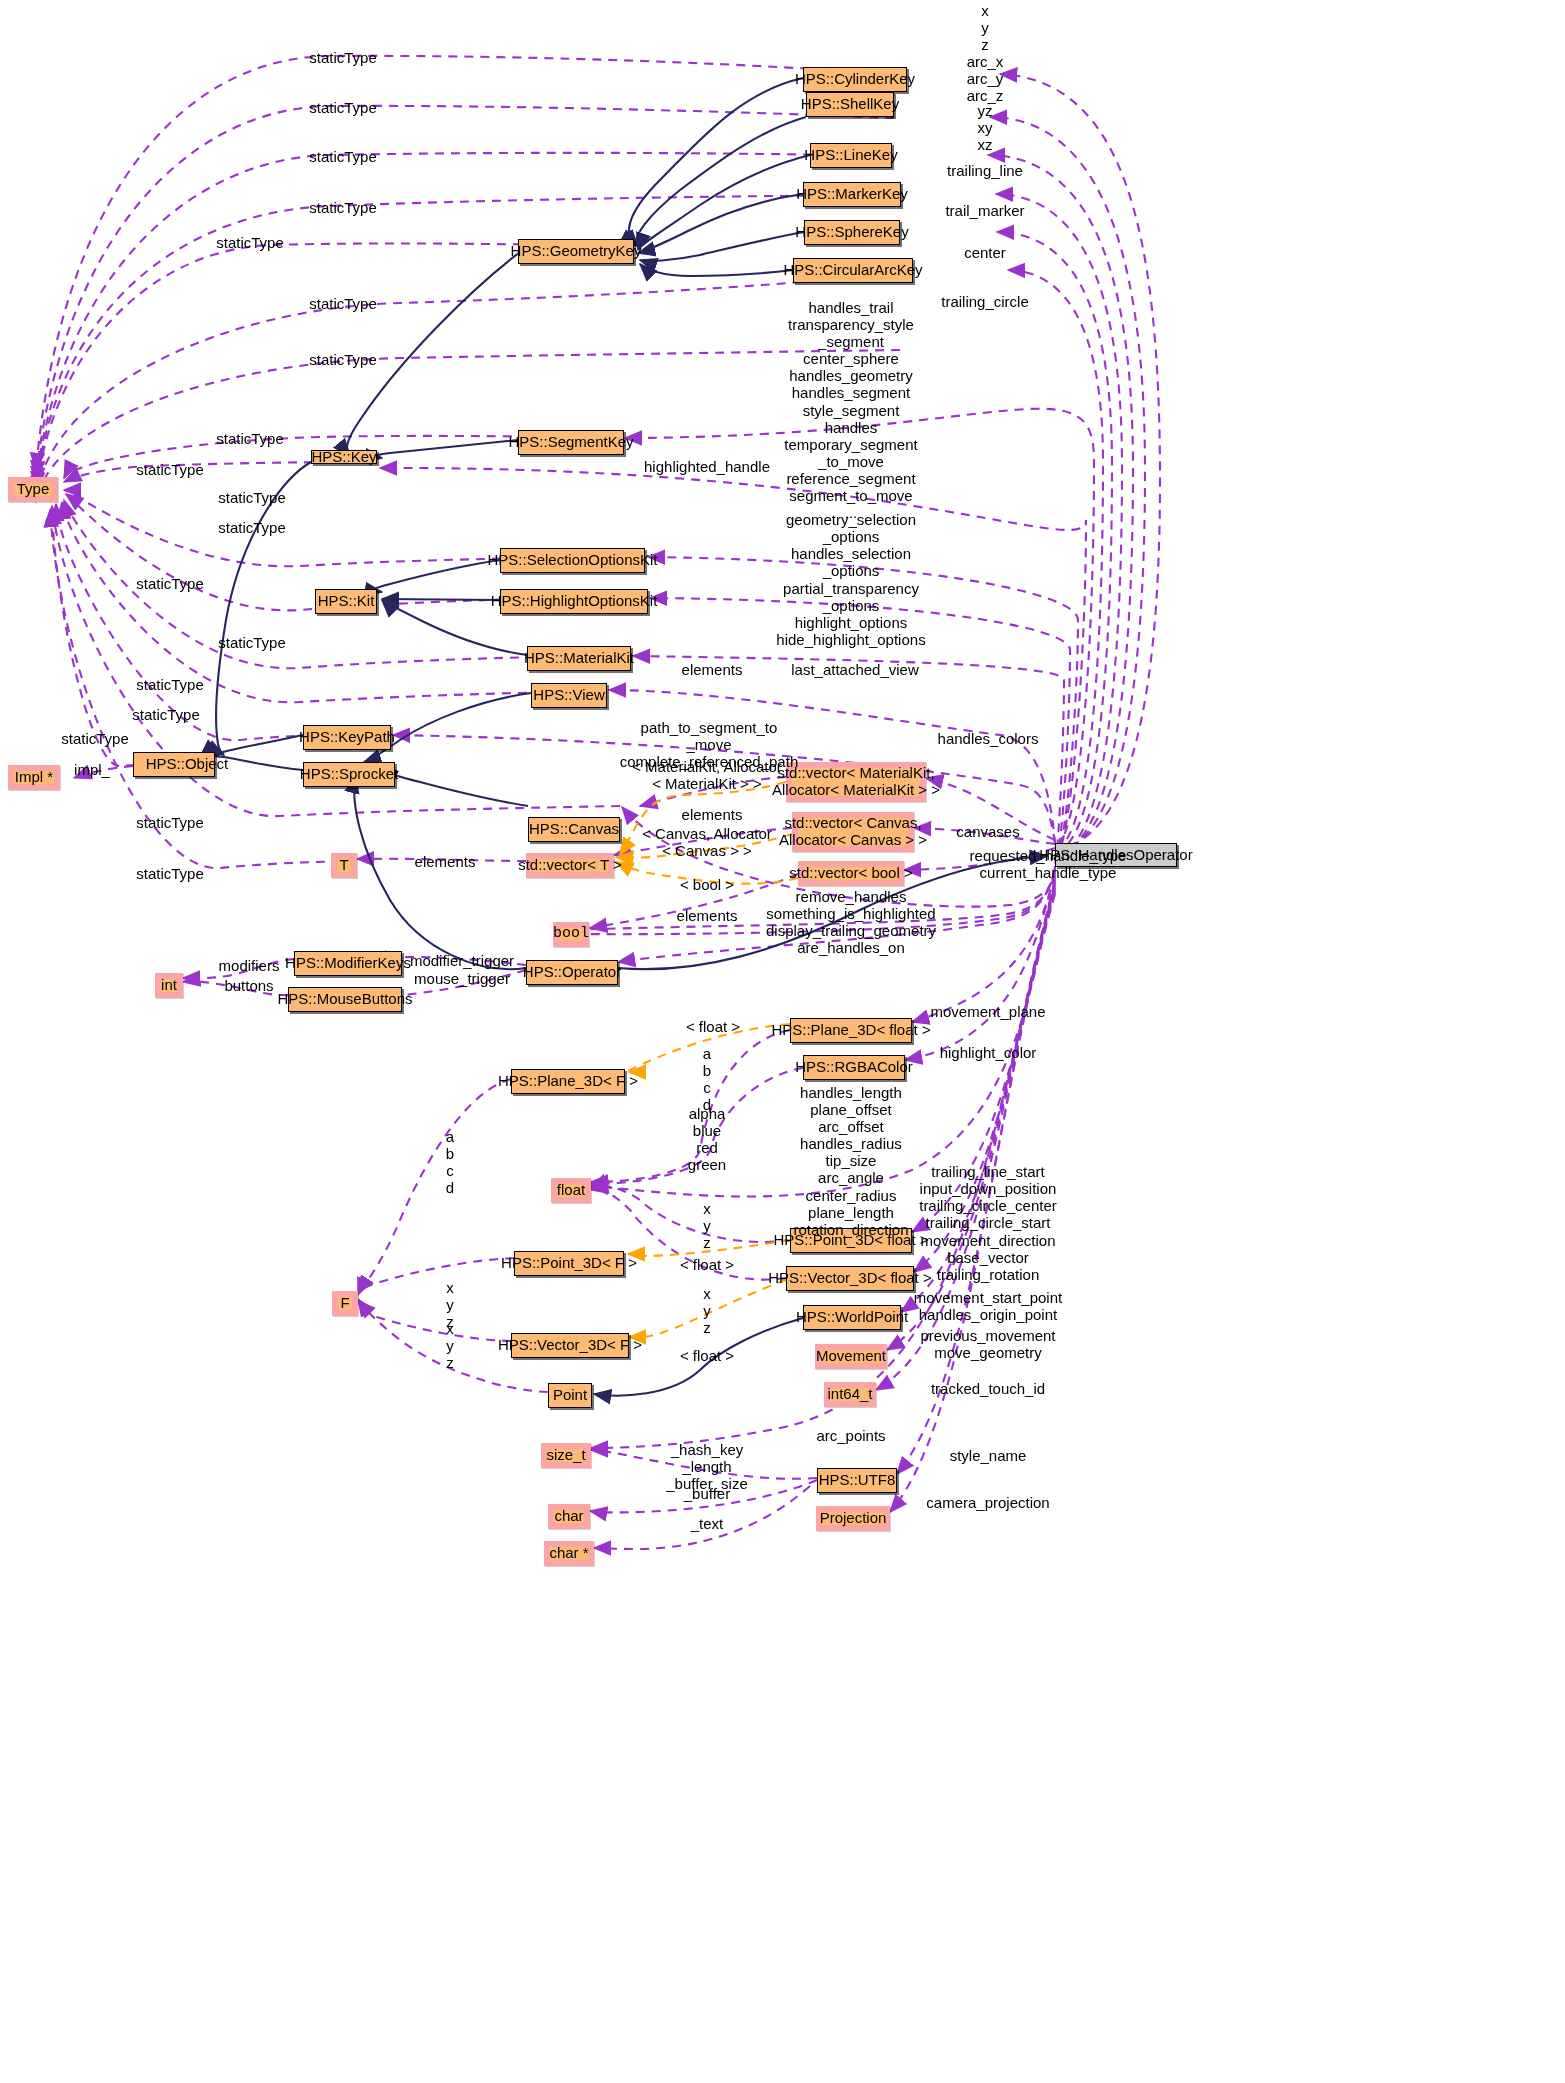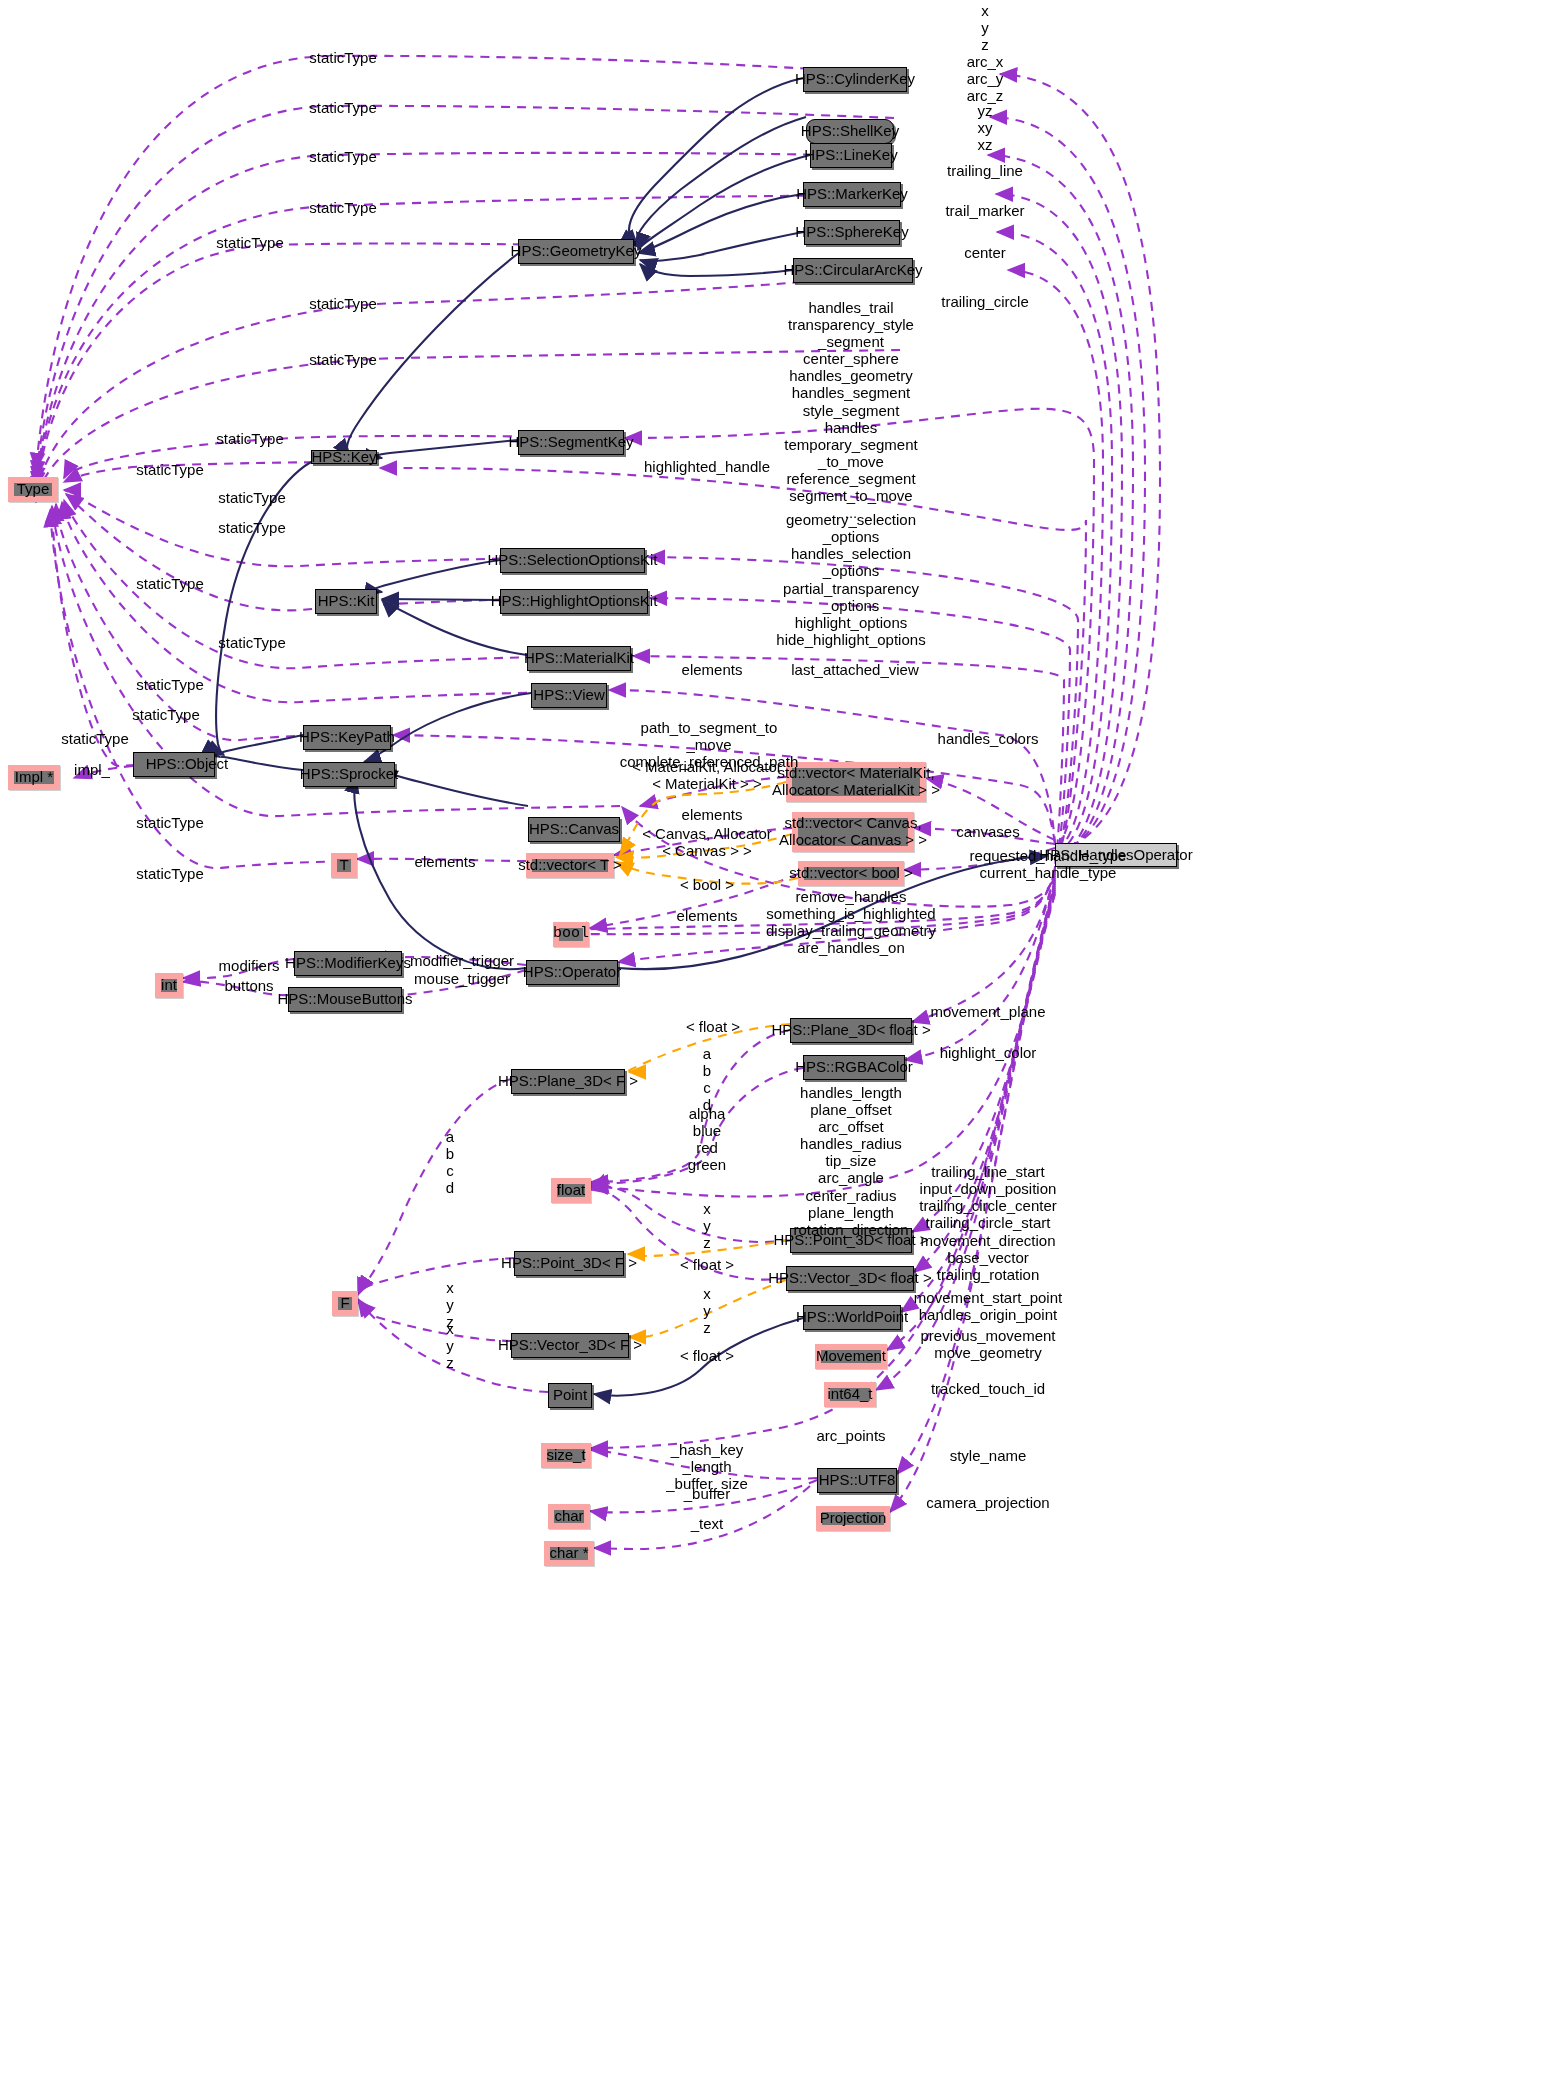--- a/index.html
+++ b/index.html
@@ -10,21 +10,21 @@
 
   .node{
     position:absolute;
     box-sizing:border-box;
     display:flex;align-items:center;justify-content:center;
     text-align:center;
     color:#000;
     font-size:15px;
     line-height:1.12;
     white-space:pre;
-    background:#737373;
+    background:#fdba74;
     border:1px solid #000;
     box-shadow:2px 2px 0 0 rgba(0,0,0,0.55);
     padding:2px 6px;
   }
   
   .node.plain{
     border:6px solid #fca5a5;
     box-shadow:1px 1px 0 0 rgba(0,0,0,0.18);
     color:#000;
   }
@@ -166,21 +166,21 @@
       <path d="M531,693 C480,700 430,720 400,740 C380,754 370,760 364,762"></path>
       <path d="M528,806 C490,800 450,790 420,782 C396,776 384,772 380,770"></path>
       <path d="M526,968 C480,975 420,950 390,900 C360,848 350,800 356,776"></path>
       <path d="M618,968 C700,975 780,950 860,910 C960,862 1020,858 1047,856"></path>
       <path d="M803,1318 C760,1330 720,1350 700,1370 C672,1396 620,1398 594,1394"></path>
     </g>
   </svg>
 
   <div id="node-layer">
       <div class="node" style="left: 803px; top: 67px; width: 104px; height: 25px;">HPS::CylinderKey</div>
-      <div class="node" style="left: 806px; top: 119px; width: 88px; height: 25px; border-radius: 9px;">HPS::ShellKey</div>
+      <div class="node" style="left: 806px; top: 92px; width: 88px; height: 25px;">HPS::ShellKey</div>
       <div class="node" style="left: 810px; top: 143px; width: 82px; height: 25px;">HPS::LineKey</div>
       <div class="node" style="left: 803px; top: 182px; width: 98px; height: 25px;">HPS::MarkerKey</div>
       <div class="node" style="left: 804px; top: 220px; width: 96px; height: 25px;">HPS::SphereKey</div>
       <div class="node" style="left: 793px; top: 258px; width: 120px; height: 25px;">HPS::CircularArcKey</div>
       <div class="node" style="left: 518px; top: 239px; width: 116px; height: 25px;">HPS::GeometryKey</div>
       <div class="node" style="left: 518px; top: 430px; width: 106px; height: 25px;">HPS::SegmentKey</div>
       <div class="node" style="left: 311px; top: 450px; width: 66px; height: 14px; text-decoration: underline;">HPS::Key</div>
       <div class="node plain" style="left: 8px; top: 477px; width: 50px; height: 25px;">Type</div>
       <div class="node" style="left: 500px; top: 548px; width: 145px; height: 25px;">HPS::SelectionOptionsKit</div>
       <div class="node" style="left: 315px; top: 589px; width: 62px; height: 25px;">HPS::Kit</div>

